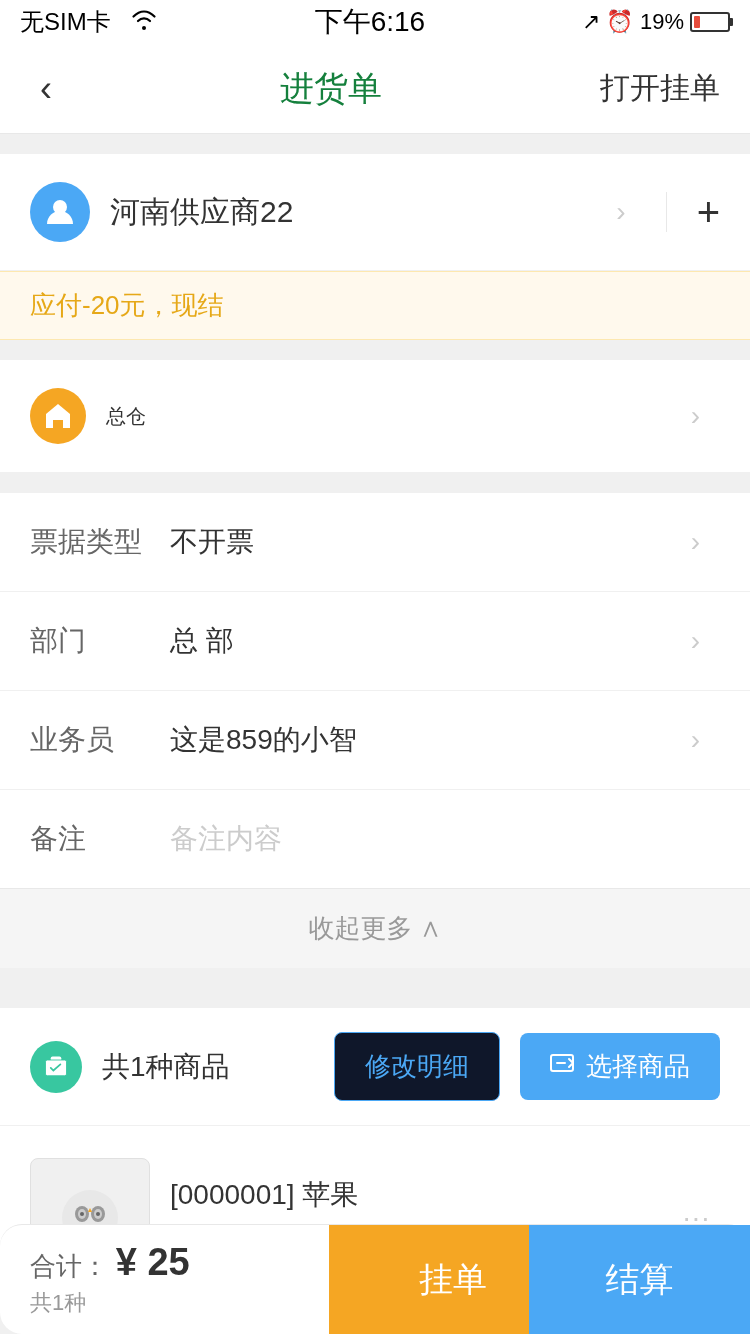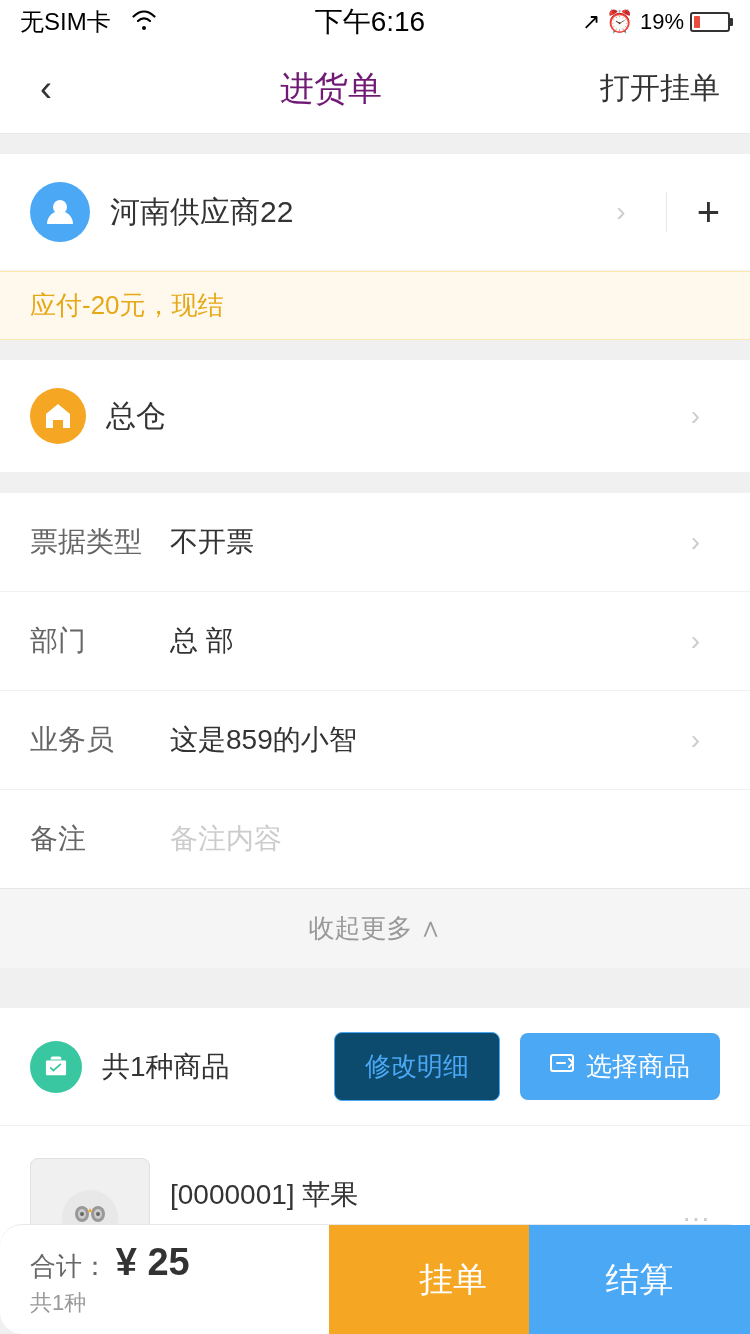--- a/index.html
+++ b/index.html
@@ -67,21 +67,21 @@
     }
     .nav-back {
       font-size: 36px;
       color: #333;
       cursor: pointer;
       padding: 10px;
     }
     .nav-title {
       font-size: 34px;
       font-weight: 500;
-      color: #701a75;
+      color: #15803d;
     }
     .nav-action {
       font-size: 30px;
       color: #333;
       cursor: pointer;
     }
 
     
     .section-gap {
       height: 20px;
@@ -156,21 +156,21 @@
       width: 56px; height: 56px;
       border-radius: 50%;
       background: #f5a623;
       display: flex; align-items: center; justify-content: center;
       margin-right: 20px;
       flex-shrink: 0;
     }
     .warehouse-icon svg { width: 32px; height: 32px; }
     .warehouse-name {
       flex: 1;
-      font-size: 30px;
+      font-size: 20px;
       color: #333;
     }
 
     
     .form-row {
       background: #fff;
       display: flex;
       align-items: center;
       padding: 30px;
       border-top: 1px solid #f0f0f0;
@@ -218,21 +218,21 @@
       flex-shrink: 0;
     }
     .product-count-text {
       flex: 1;
       font-size: 28px;
       color: #333;
     }
     .btn-outline {
       border: 1px solid #4ba8f5;
       color: #4ba8f5;
-      background: #0c4a6e;
+      background: #0f172a;
       padding: 16px 30px;
       border-radius: 8px;
       font-size: 26px;
       cursor: pointer;
     }
     .btn-primary {
       background: #4ba8f5;
       color: #fff;
       border: none;
       padding: 16px 30px;

